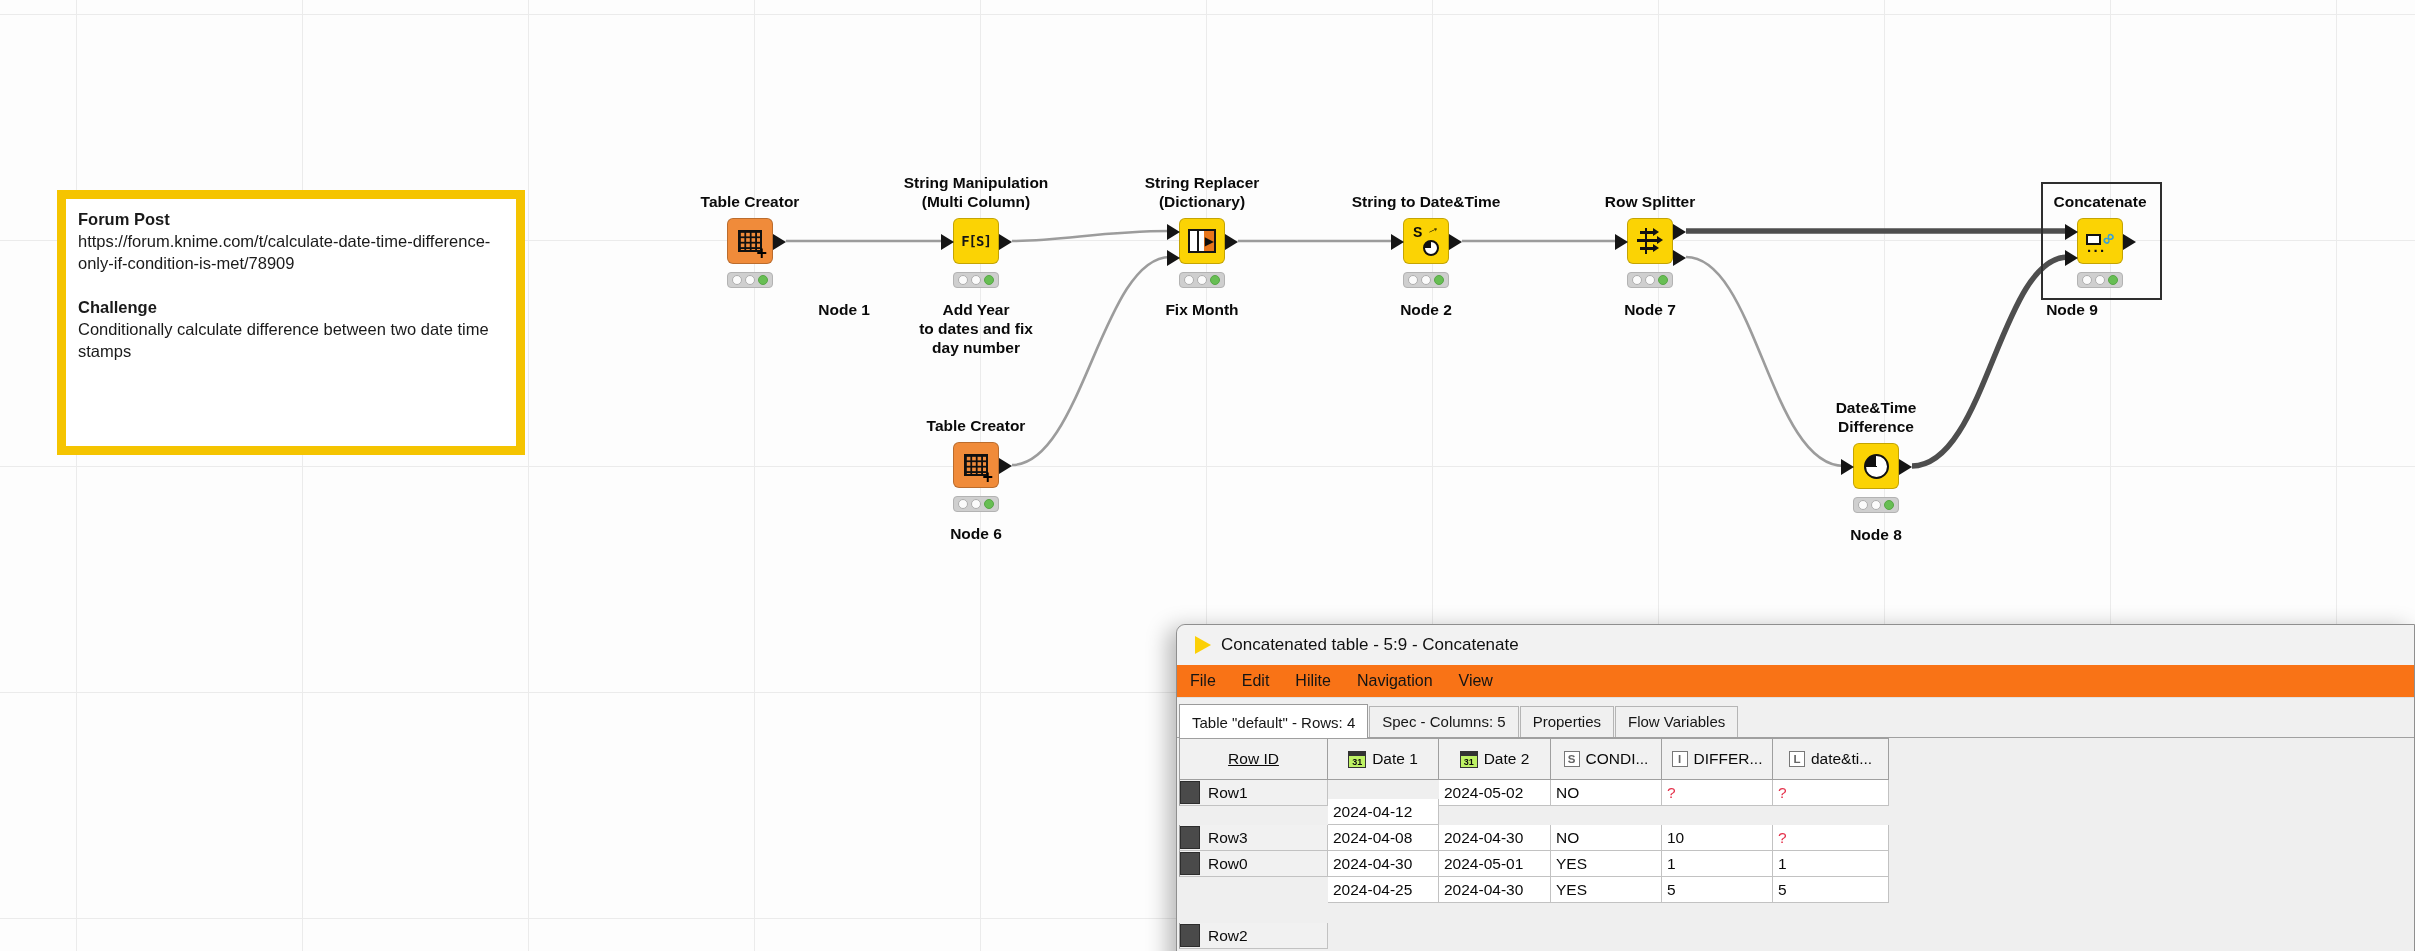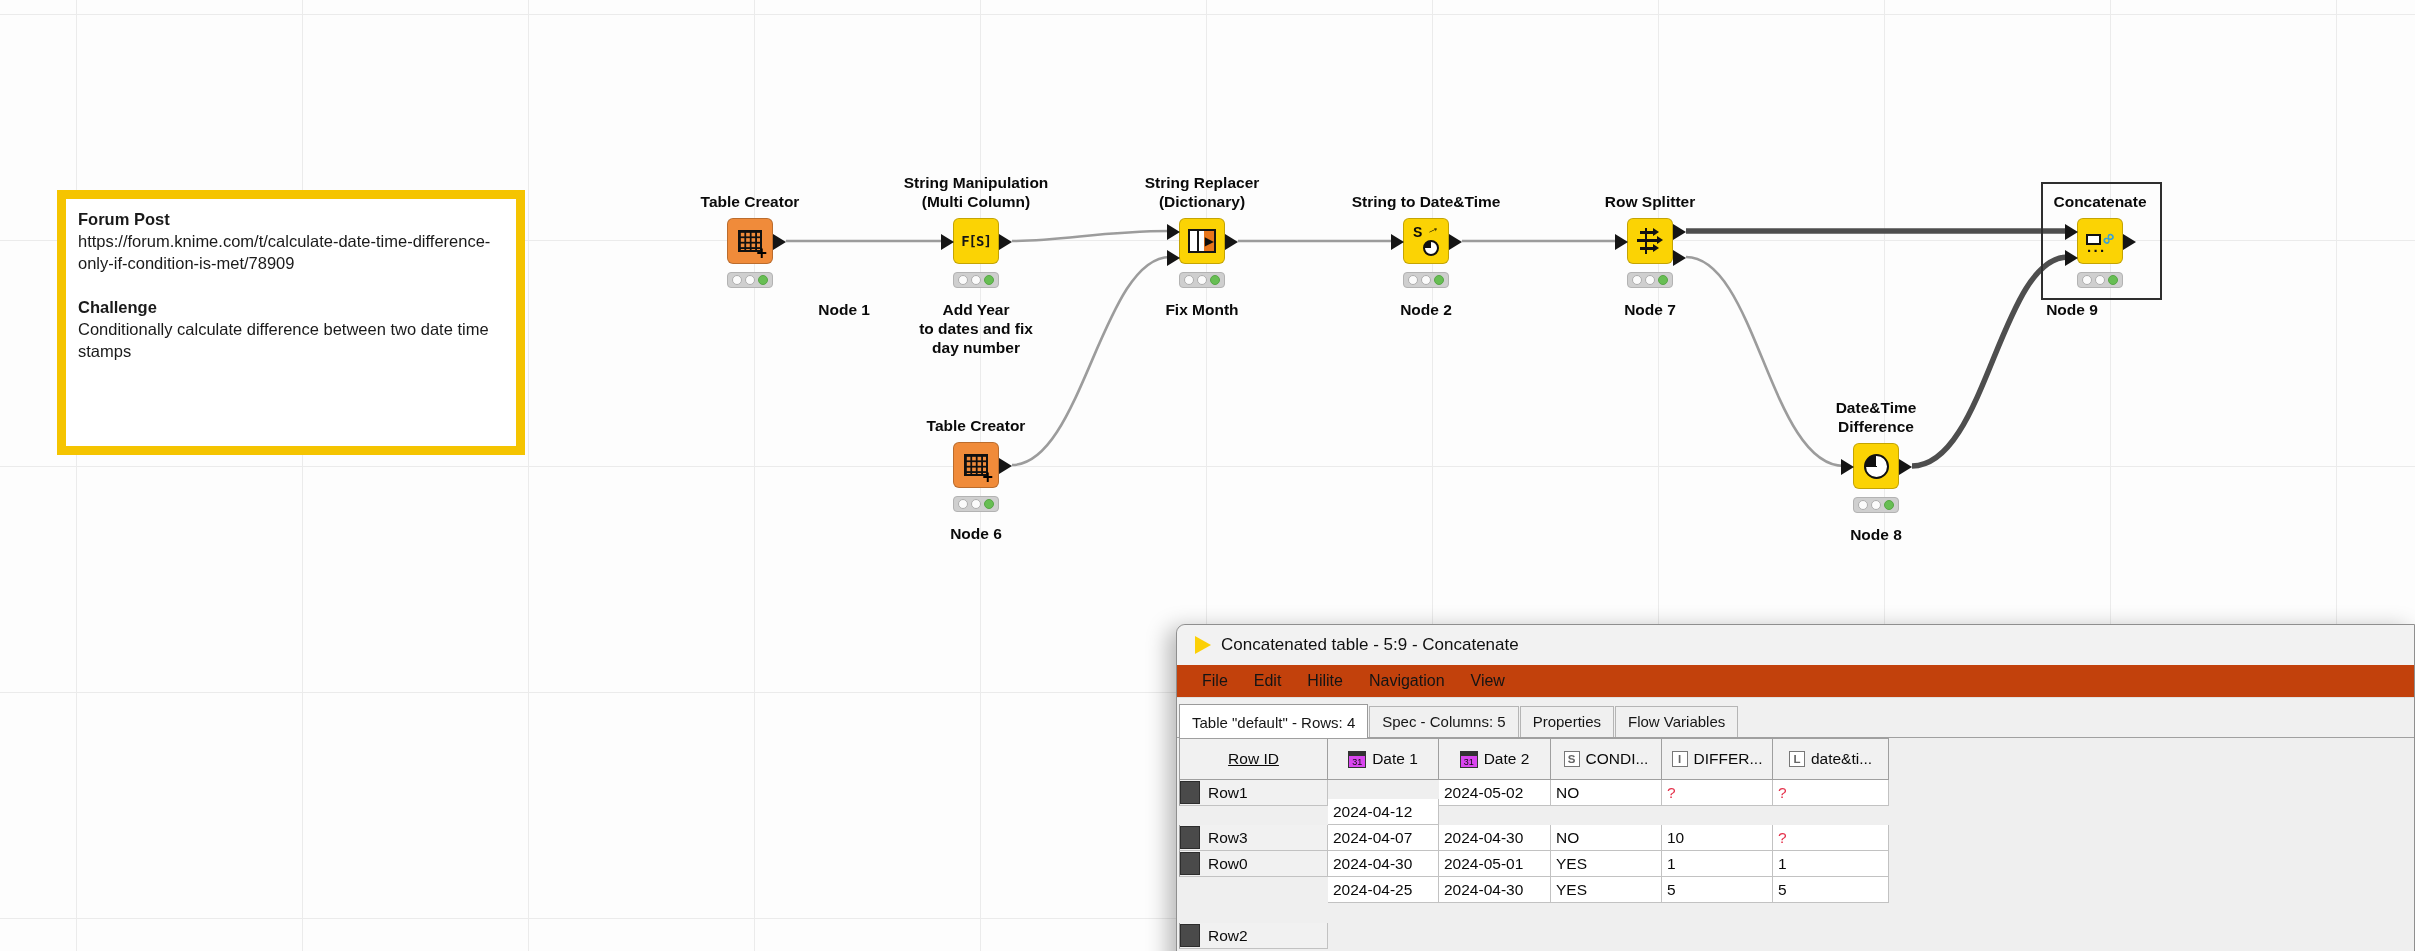--- a/index.html
+++ b/index.html
@@ -88,38 +88,38 @@
   
   #outwin{
     position:absolute;left:1176px;top:624px;width:1239px;height:351px;
     background:#efefef;border:1px solid #8f8f8f;border-radius:9px 0 0 0;
     box-shadow:-8px 4px 22px rgba(0,0,0,.28);box-sizing:border-box;overflow:hidden;
   }
   #titlebar{height:40px;background:#f2f2f2;display:flex;align-items:center;border-radius:9px 0 0 0;}
   #win-icon{width:0;height:0;margin:0 10px 0 18px;
     border-left:16px solid #FCD006;border-top:9px solid transparent;border-bottom:9px solid transparent;}
   #win-title{font-size:17px;color:#101010;}
-  #menubar{height:32px;background:#c2410c;display:flex;align-items:center;padding-left:12px;border-bottom:1px solid #e0e0e0;}
+  #menubar{height:32px;background:#f97316;display:flex;align-items:center;padding-left:0;border-bottom:1px solid #e0e0e0;}
   .menuitem{font-size:16px;padding:0 13px;color:#141414;}
   #tabbar{height:39px;background:#f0f0f0;display:flex;align-items:flex-end;padding-left:2px;border-bottom:1px solid #a0a0a0;}
   .tab{font-size:15px;padding:6px 12px 7px 12px;border:1px solid #b5b5b5;border-bottom:none;
     background:#f0f0f0;margin-right:1px;color:#151515;}
   .tab.active{background:#ffffff;border-color:#9a9a9a;padding-top:9px;position:relative;top:1px;}
   #tablewrap{position:absolute;left:2px;top:113px;}
   .krow{display:flex;}
   .th{background:#f1f1f1;border:1px solid #9f9f9f;border-left:none;box-sizing:border-box;height:42px;
     display:flex;align-items:center;justify-content:center;gap:6px;font-size:15.5px;}
   .th:first-child{border-left:1px solid #9f9f9f;text-decoration:underline;}
   .td{background:#ffffff;border-right:1px solid #c2c2c2;border-bottom:1px solid #c2c2c2;box-sizing:border-box;
     height:26px;display:flex;align-items:center;padding-left:5px;font-size:15.5px;overflow:hidden;}
   .td.rowid{background:#f1f1f1;padding-left:0;border-left:1px solid #9f9f9f;}
   .sel{width:20px;height:23px;background:#4a4a4a;margin-right:8px;border:1px solid #2d2d2d;box-sizing:border-box;}
   .missing{color:#E5304A;}
-  .hicon-cal{width:18px;height:17px;border:1.5px solid #333;background:#d946ef;box-sizing:border-box;position:relative;
-    font-size:9px;font-weight:normal;display:flex;align-items:flex-end;justify-content:center;line-height:10px;}
+  .hicon-cal{width:18px;height:17px;border:1.5px solid #333;background:#bef264;box-sizing:border-box;position:relative;
+    font-size:9px;font-weight:bold;display:flex;align-items:flex-end;justify-content:center;line-height:10px;}
   .hicon-cal::before{content:'';position:absolute;left:0;right:0;top:0;height:4px;background:#333;}
   .hicon-letter{width:16px;height:16px;border:1.5px solid #777;background:#fff;box-sizing:border-box;
     color:#666;font-weight:bold;font-size:11.5px;display:flex;align-items:center;justify-content:center;}
 </style>
 </head>
 <body>
 
 <div id="canvas">
 
   <div id="annotation">
@@ -351,21 +351,21 @@
         <div class="td" style="width: 112px;">2024-05-02</div>
         <div class="td" style="width: 111px;">NO</div>
         <div class="td missing" style="width: 111px;">?</div>
         <div class="td missing" style="width: 116px;">?</div>
       </div>
       <div class="krow">
         <div class="td rowid" style="width: 149px;">
           <span class="sel"></span>
           <span>Row3</span>
         </div>
-        <div class="td" style="width: 111px;">2024-04-07</div>
+        <div class="td" style="width: 111px;">2024-04-08</div>
         <div class="td" style="width: 112px;">2024-04-30</div>
         <div class="td" style="width: 111px;">NO</div>
         <div class="td" style="width: 111px;">10</div>
         <div class="td missing" style="width: 116px;">?</div>
       </div>
       <div class="krow">
         <div class="td rowid" style="width: 149px;">
           <span class="sel"></span>
           <span>Row0</span>
         </div>

